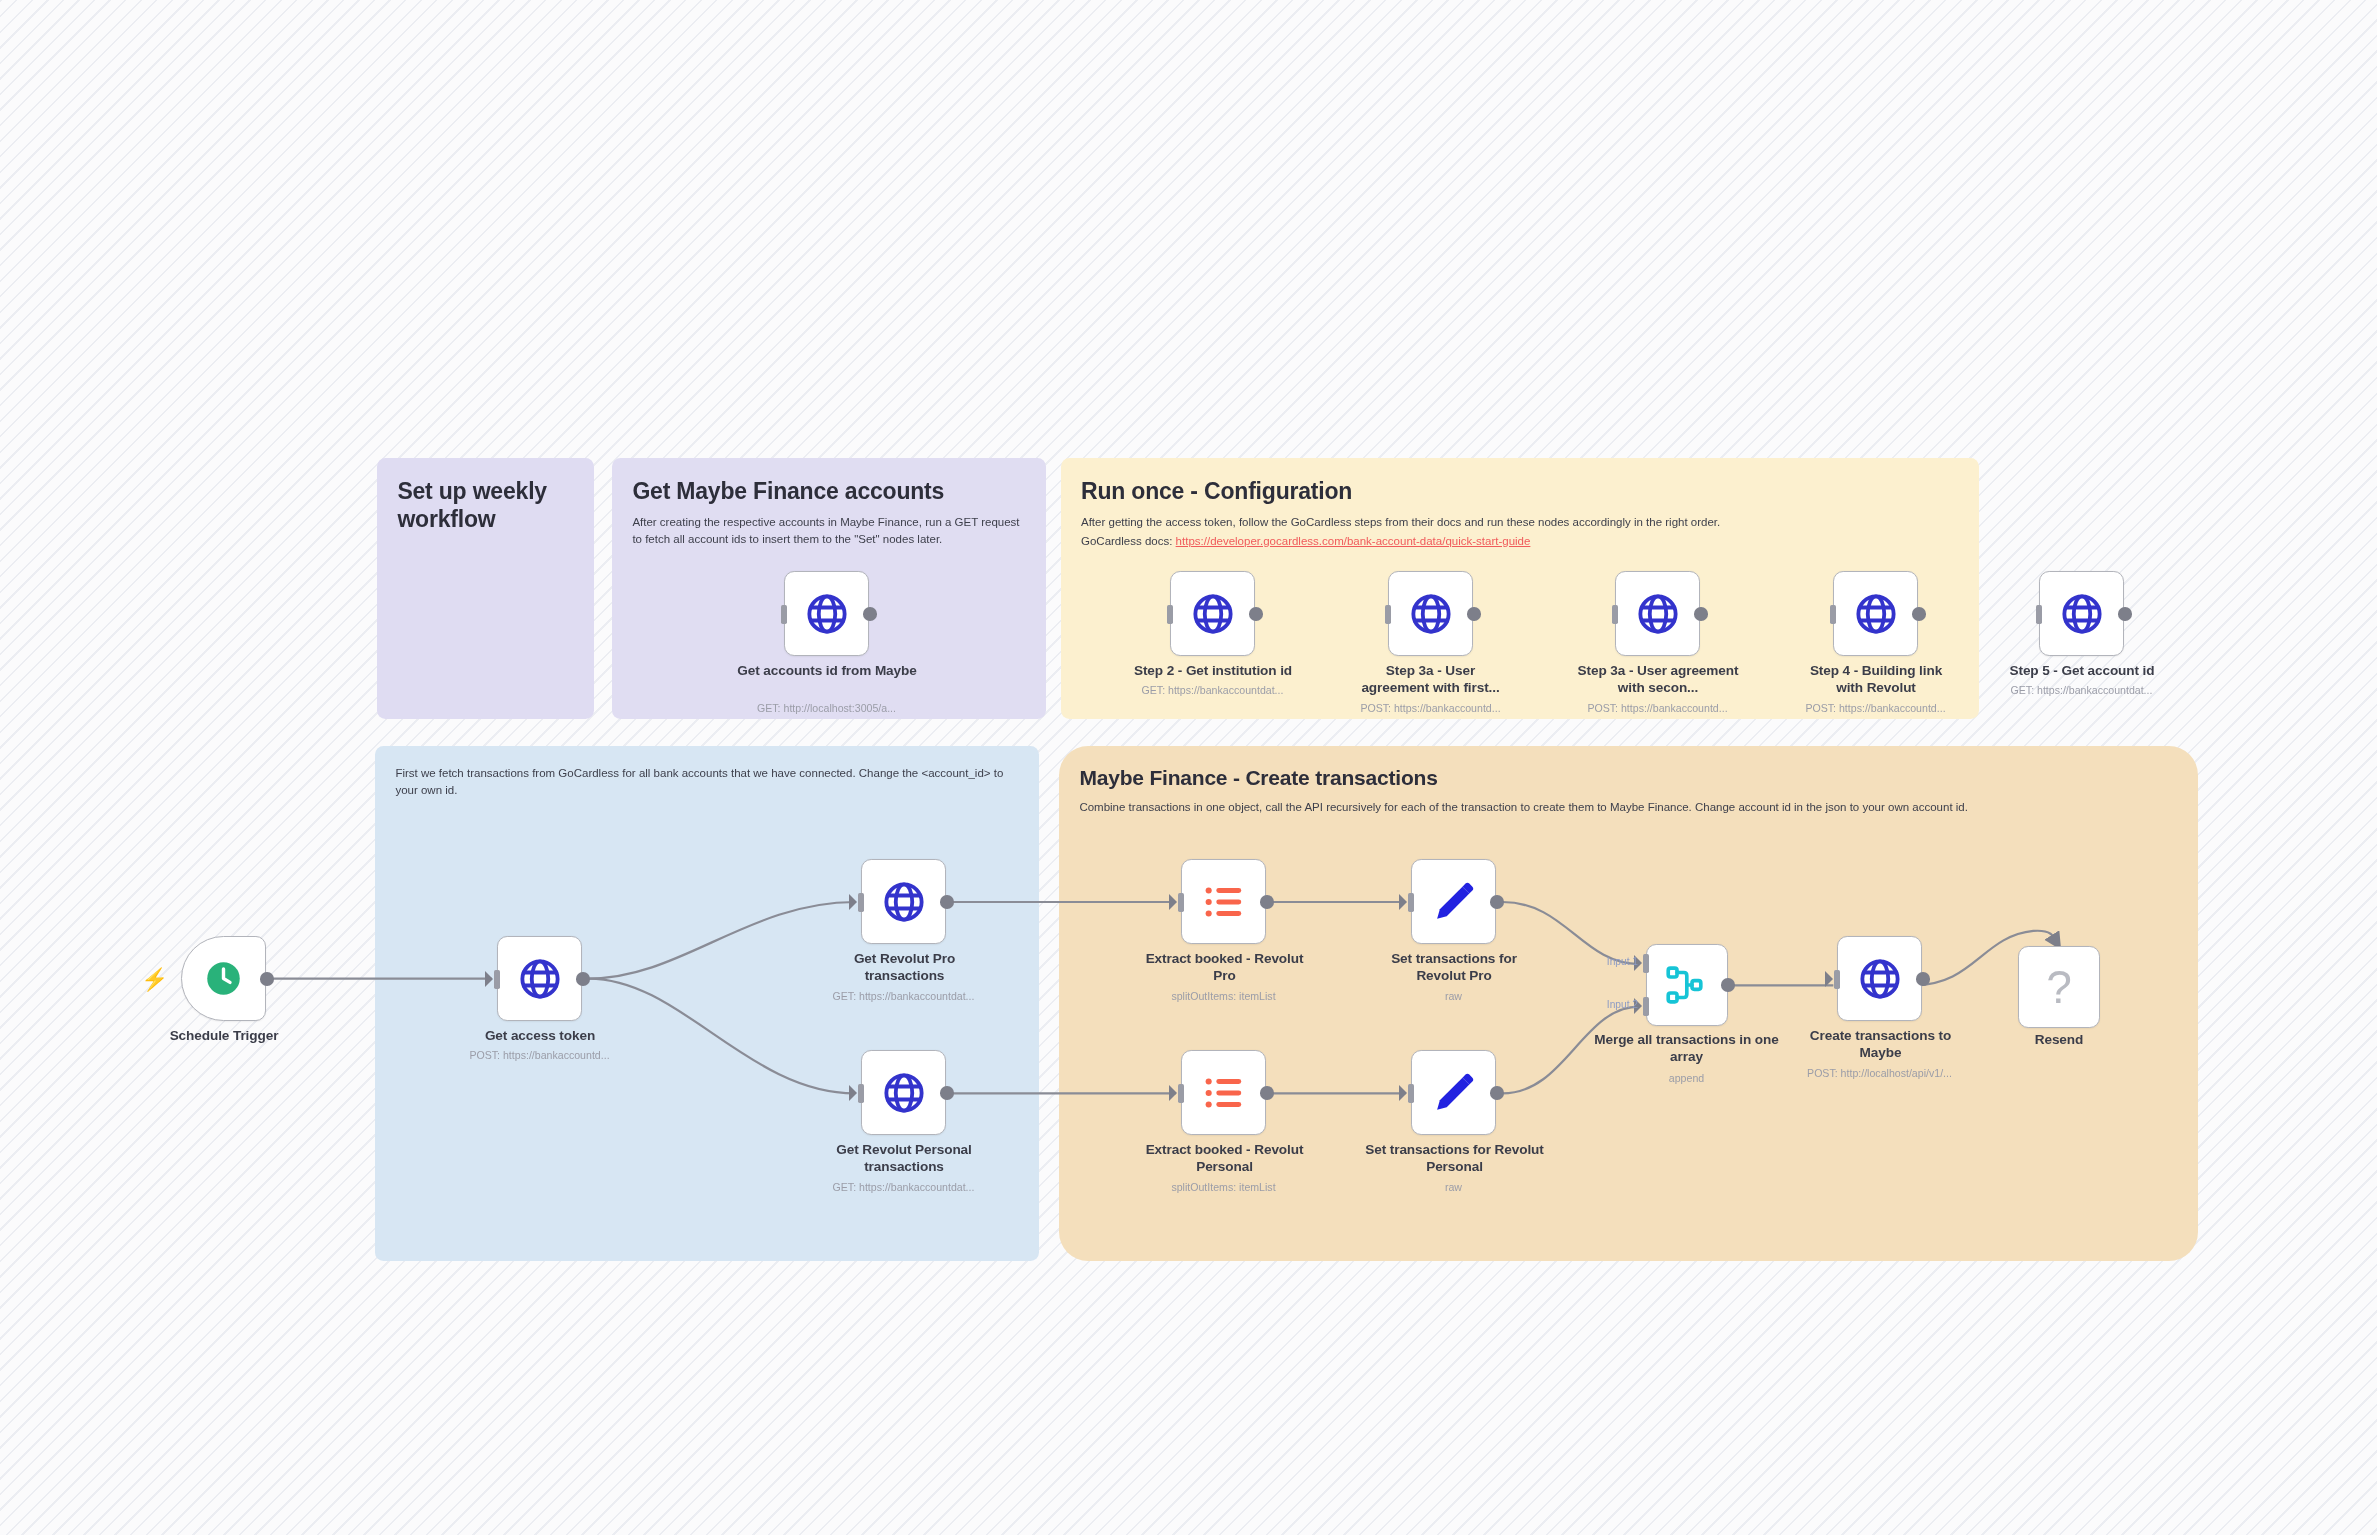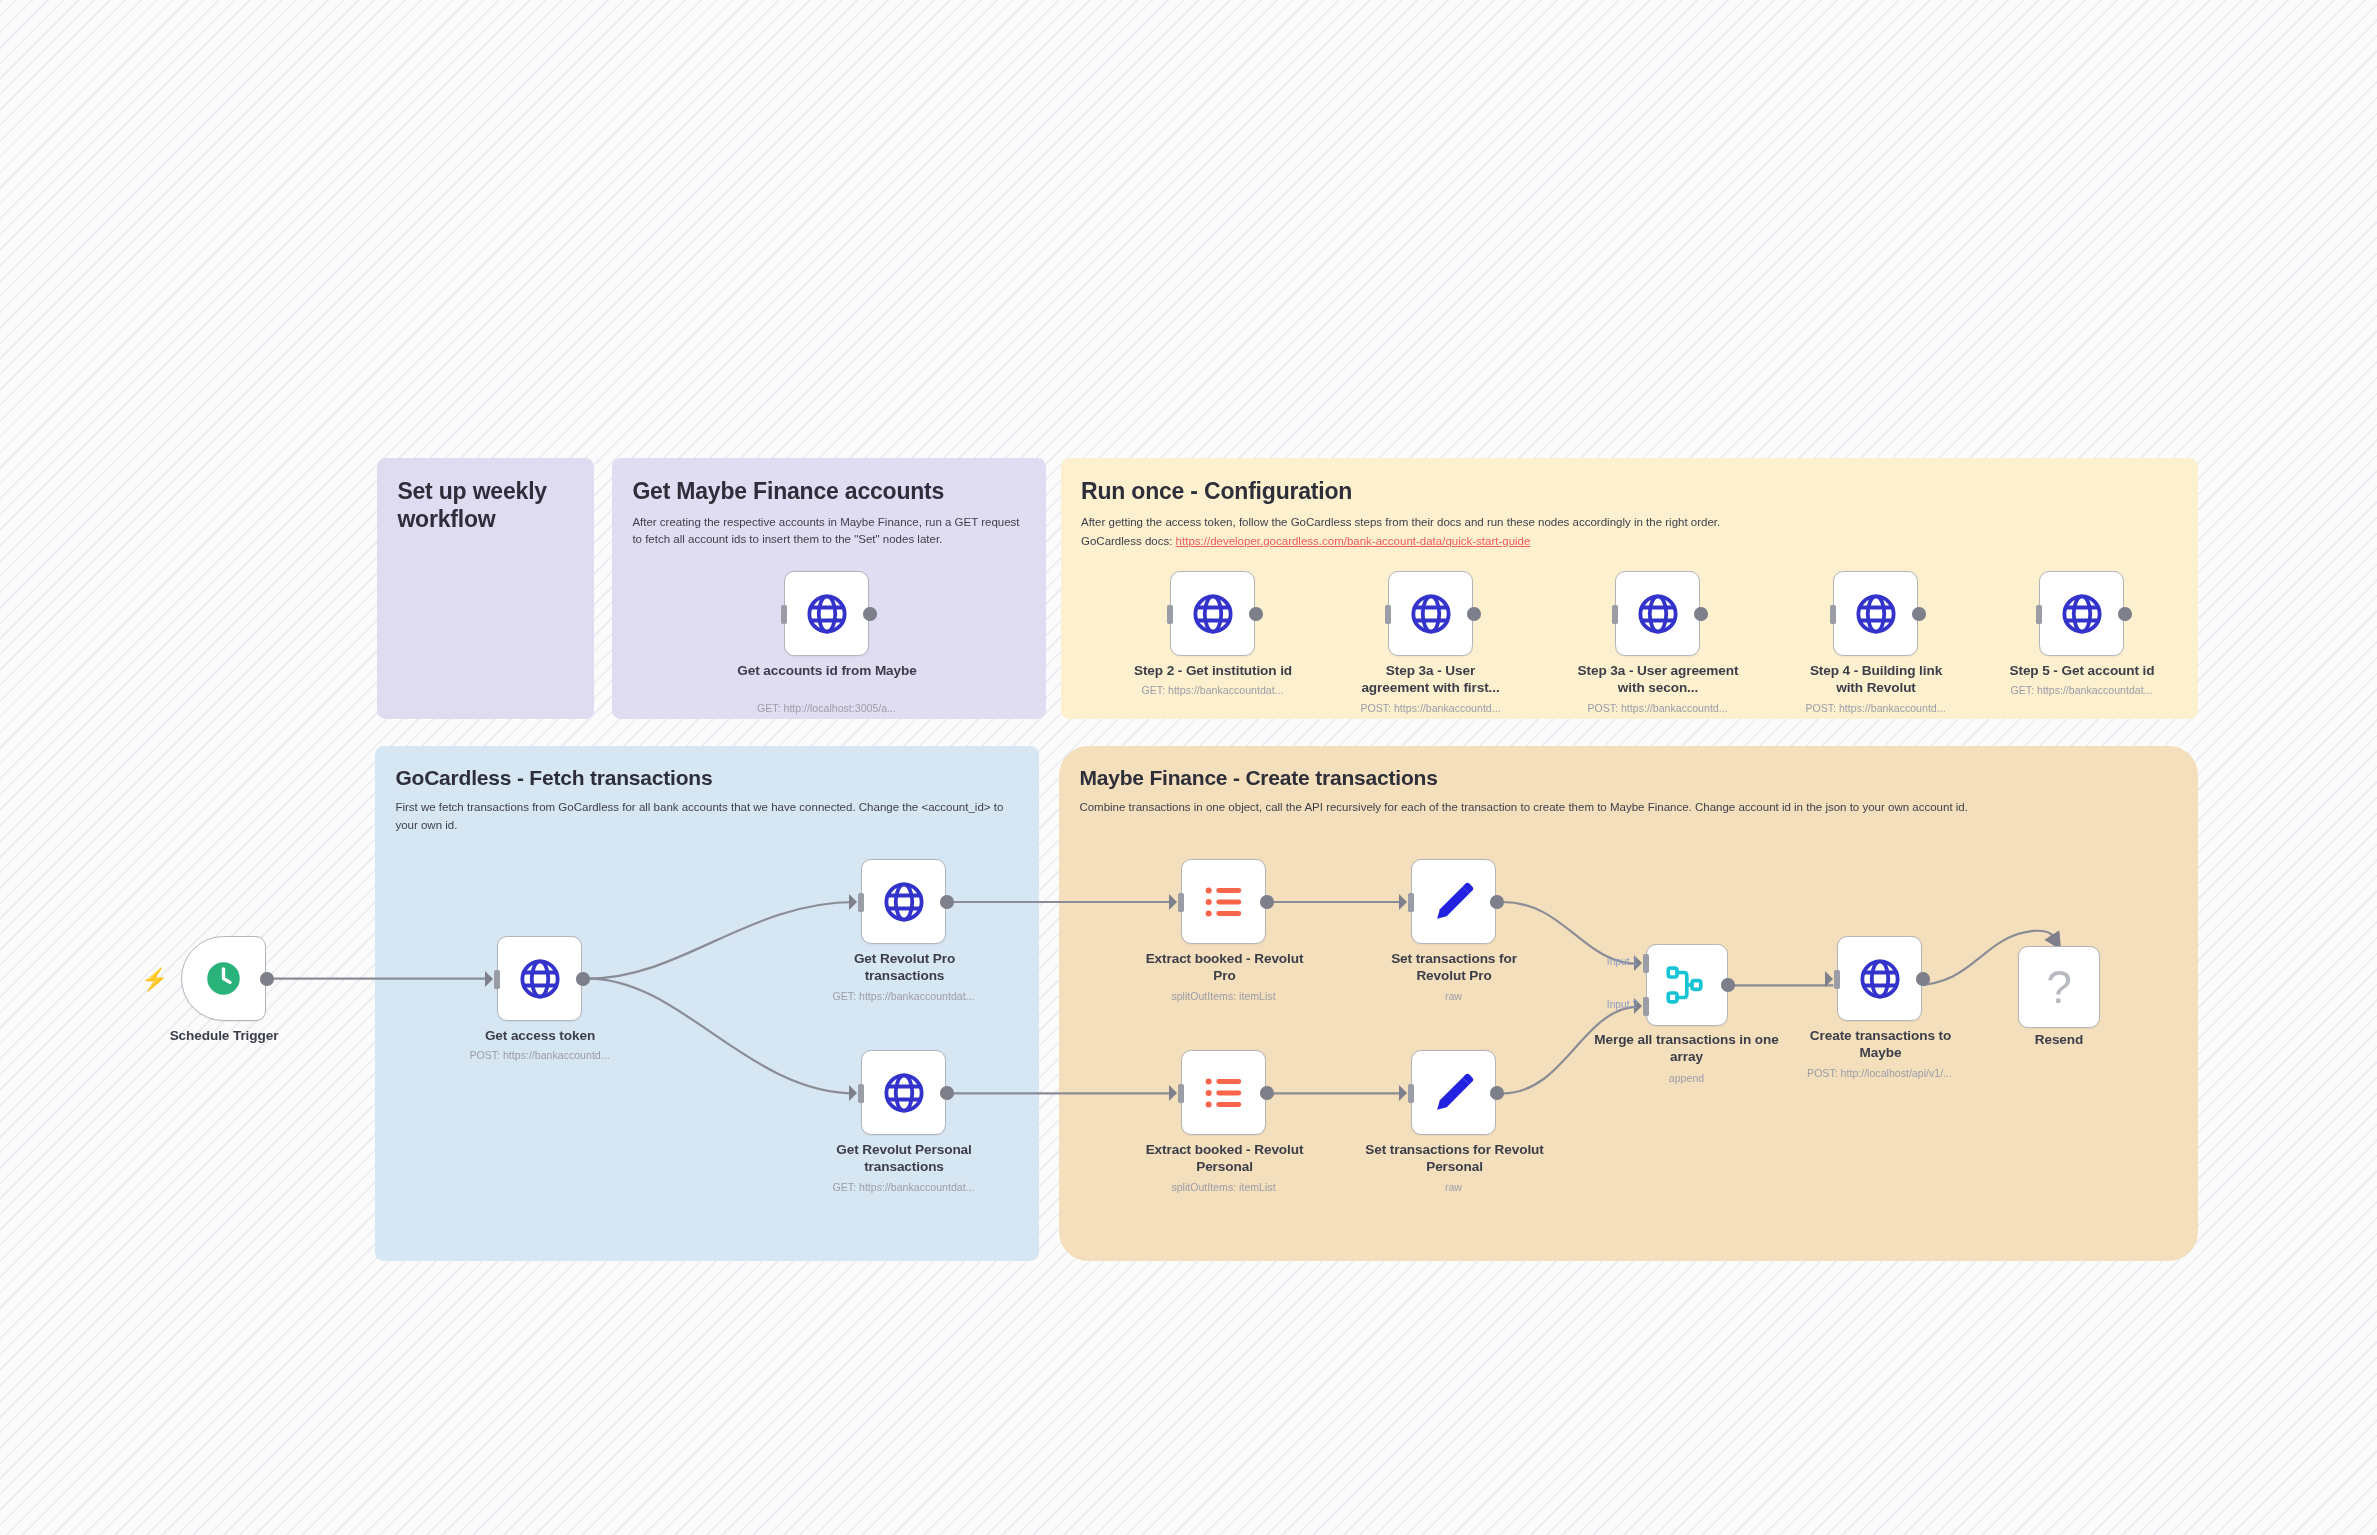--- a/index.html
+++ b/index.html
@@ -163,30 +163,29 @@
 
   <div class="sticky sticky-purple" style="left:377px; top:458px; width:217px; height:261px;">
     <p class="s-title">Set up weekly workflow</p>
   </div>
 
   <div class="sticky sticky-purple2" style="left:612px; top:458px; width:434px; height:261px;">
     <p class="s-title">Get Maybe Finance accounts</p>
     <p class="s-body tiny">After creating the respective accounts in Maybe Finance, run a GET request to fetch all account ids to insert them to the "Set" nodes later.</p>
   </div>
 
-  <div class="sticky sticky-yellow" style="left:1061px; top:458px; width:1137px; height:261px;padding-left:20px;">
+  <div class="sticky sticky-yellow" style="left:1061px; top:458px; width:918px; height:261px;padding-left:20px;">
     <p class="s-title">Run once - Configuration</p>
     <p class="s-body tiny" style="margin-bottom:1.7px;">After getting the access token, follow the GoCardless steps from their docs and run these nodes accordingly in the right order.</p>
     <p class="s-body tiny" style="margin:0;">
       <span>GoCardless docs: </span><a class="s-link" href="#">https://developer.gocardless.com/bank-account-data/quick-start-guide</a>
     </p>
   </div>
 
   <div class="sticky sticky-blue" style="left:375px; top:746px; width:664px; height:515px;">
-    <p class="s-title small">GoCardless - Fetch transactions</p>
     <p class="s-body tiny" style="max-width:647px;">First we fetch transactions from GoCardless for all bank accounts that we have connected. Change the &lt;account_id&gt; to your own id.</p>
   </div>
 
   <div class="sticky sticky-tan" style="left:1059px; top:746px; width:1139px; height:515px;">
     <p class="s-title small">Maybe Finance - Create transactions</p>
     <p class="s-body tiny">Combine transactions in one object, call the API recursively for each of the transaction to create them to Maybe Finance. Change account id in the json to your own account id.</p>
   </div>
 
   <svg id="wires" viewBox="0 0 2794 1805">
     <defs>

